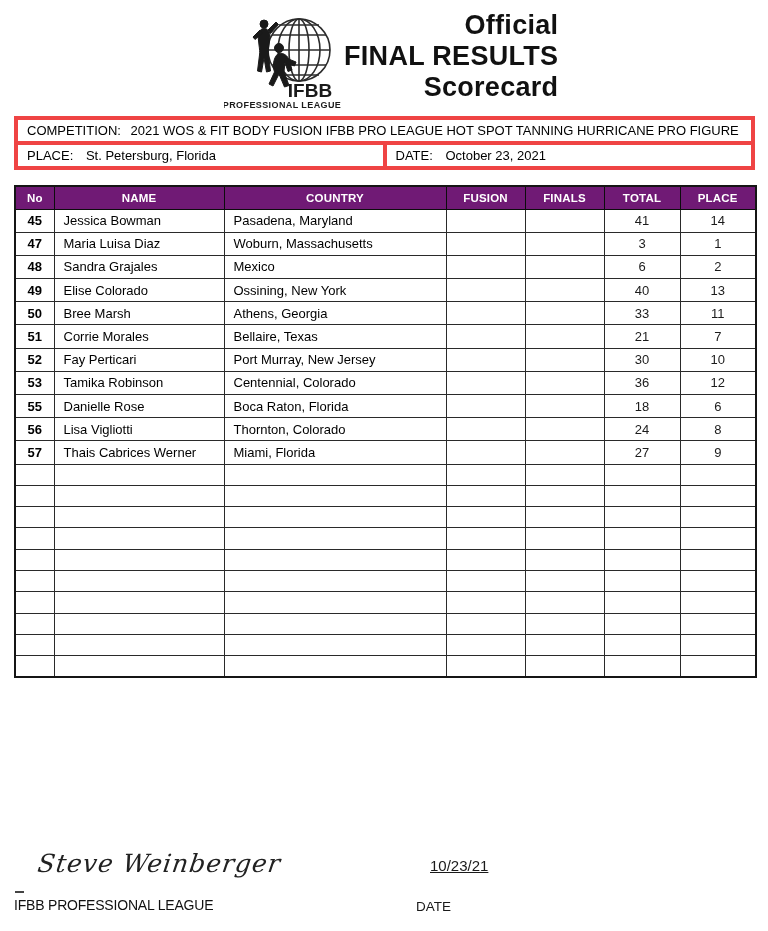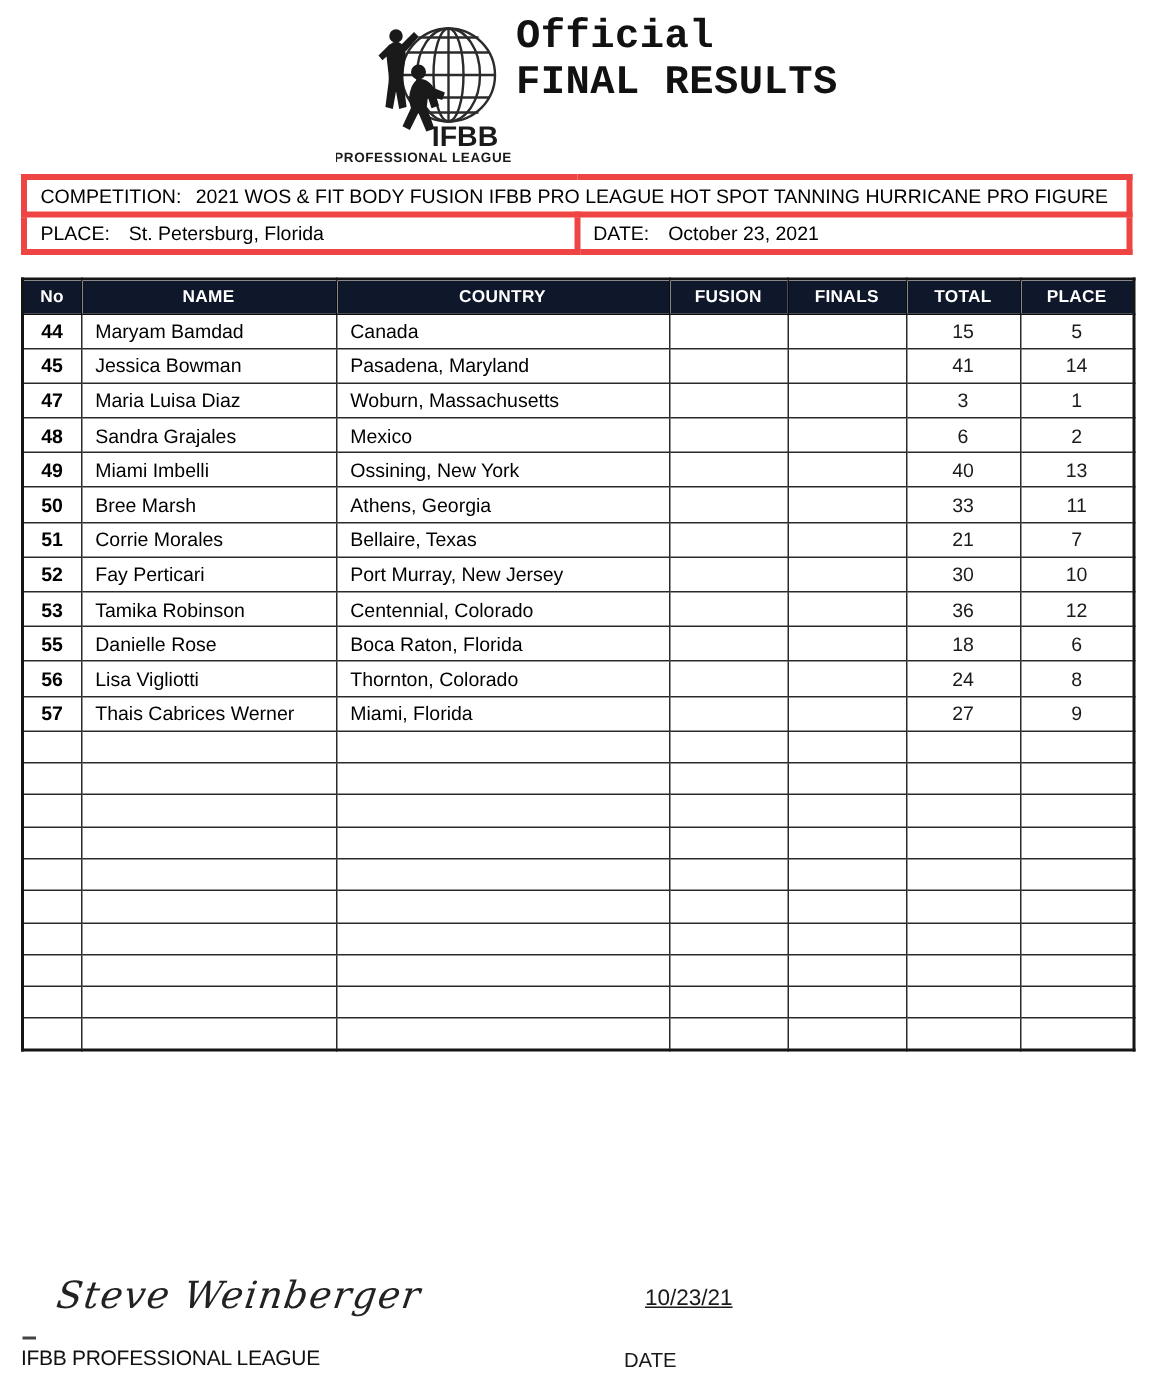--- a/index.html
+++ b/index.html
@@ -10,42 +10,43 @@
     color: #000;
   }
   .page { position: relative; width: 768px; height: 931px; background: #ffffff; overflow: hidden; }
 
   
   .logo-wrap { position: absolute; left: 224px; top: 8px; width: 122px; height: 102px; }
   .title-block { position: absolute; left: 344px; top: 10px; }
   .title-line {
     font-size: 27px; font-weight: 900; line-height: 31px;
     letter-spacing: 0.3px; color: #111;
-    font-family: Liberation Mono, monospace;
+    font-family: Liberation Sans, sans-serif;
+    text-align: right;
   }
 
   
   .info-box {
     position: absolute; left: 14px; top: 116px; width: 741px;
     border: 2px solid #1c1c1c; border-collapse: collapse; table-layout: fixed;
     font-size: 13px;
   }
   .info-box td { border: 4px solid #ef4444; height: 25px; padding: 0 0 0 9px; white-space: nowrap; overflow: hidden; }
   .info-label { display: inline-block; }
   .info-value { display: inline-block; margin-left: 9px; }
 
   
   .results-table {
     position: absolute; left: 14px; top: 185px; width: 741px;
     border-collapse: collapse; table-layout: fixed;
     border: 2px solid #151515;
   }
   .results-table th, .results-table td { border: 1.5px solid #2a2a2a; overflow: hidden; white-space: nowrap; }
   .results-table thead th {
-    background: #0f172a; color: #fff; border-color: #0c0c0c;
+    background: #701a75; color: #fff; border-color: #0c0c0c;
     font-size: 11.5px; font-weight: bold; height: 23px; text-align: center;
     letter-spacing: 0.2px;
   }
   .col-no { width: 39px; }
   .col-name { width: 170px; }
   .col-country { width: 222px; }
   .col-judging { width: 79px; }
   .col-finals { width: 79px; }
   .col-total { width: 76px; }
   .col-place { width: 76px; }
@@ -101,20 +102,21 @@
         <path d="M62 50 l10 4 -1.5 4 -10 -3.5 z"></path>
       </g>
       <text class="logo-org-text" x="86" y="89" font-size="19" text-anchor="middle" fill="#1a1a1a">IFBB</text>
       <text class="logo-org-text" x="58" y="100" font-size="9" text-anchor="middle" letter-spacing="0.4" fill="#1a1a1a">PROFESSIONAL LEAGUE</text>
     </svg>
   </div>
 
   <div class="title-block">
     <div class="title-line">Official</div>
     <div class="title-line">FINAL RESULTS</div>
+    <div class="title-line">Scorecard</div>
   </div>
 
   <table class="info-box">
     <tbody>
         <tr>
       <td colspan="2">
         <span class="info-label">COMPETITION:</span>
         <span class="info-value" style="margin-left:6px;">2021 WOS &amp; FIT BODY FUSION IFBB PRO LEAGUE HOT SPOT TANNING HURRICANE PRO FIGURE</span>
       </td>
     </tr>
@@ -147,29 +149,20 @@
         <th>NAME</th>
         <th>COUNTRY</th>
         <th>FUSION</th>
         <th>FINALS</th>
         <th>TOTAL</th>
         <th>PLACE</th>
       </tr>
     </thead>
     <tbody>
         <tr class="data-row">
-          <td class="cell-no">44</td>
-          <td class="cell-name">Maryam Bamdad</td>
-          <td class="cell-country">Canada</td>
-          <td class="cell-judging"></td>
-          <td class="cell-finals"></td>
-          <td class="cell-total">15</td>
-          <td class="cell-place">5</td>
-        </tr>
-        <tr class="data-row">
           <td class="cell-no">45</td>
           <td class="cell-name">Jessica Bowman</td>
           <td class="cell-country">Pasadena, Maryland</td>
           <td class="cell-judging"></td>
           <td class="cell-finals"></td>
           <td class="cell-total">41</td>
           <td class="cell-place">14</td>
         </tr>
         <tr class="data-row">
           <td class="cell-no">47</td>
@@ -184,21 +177,21 @@
           <td class="cell-no">48</td>
           <td class="cell-name">Sandra Grajales</td>
           <td class="cell-country">Mexico</td>
           <td class="cell-judging"></td>
           <td class="cell-finals"></td>
           <td class="cell-total">6</td>
           <td class="cell-place">2</td>
         </tr>
         <tr class="data-row">
           <td class="cell-no">49</td>
-          <td class="cell-name">Miami Imbelli</td>
+          <td class="cell-name">Elise Colorado</td>
           <td class="cell-country">Ossining, New York</td>
           <td class="cell-judging"></td>
           <td class="cell-finals"></td>
           <td class="cell-total">40</td>
           <td class="cell-place">13</td>
         </tr>
         <tr class="data-row">
           <td class="cell-no">50</td>
           <td class="cell-name">Bree Marsh</td>
           <td class="cell-country">Athens, Georgia</td>

